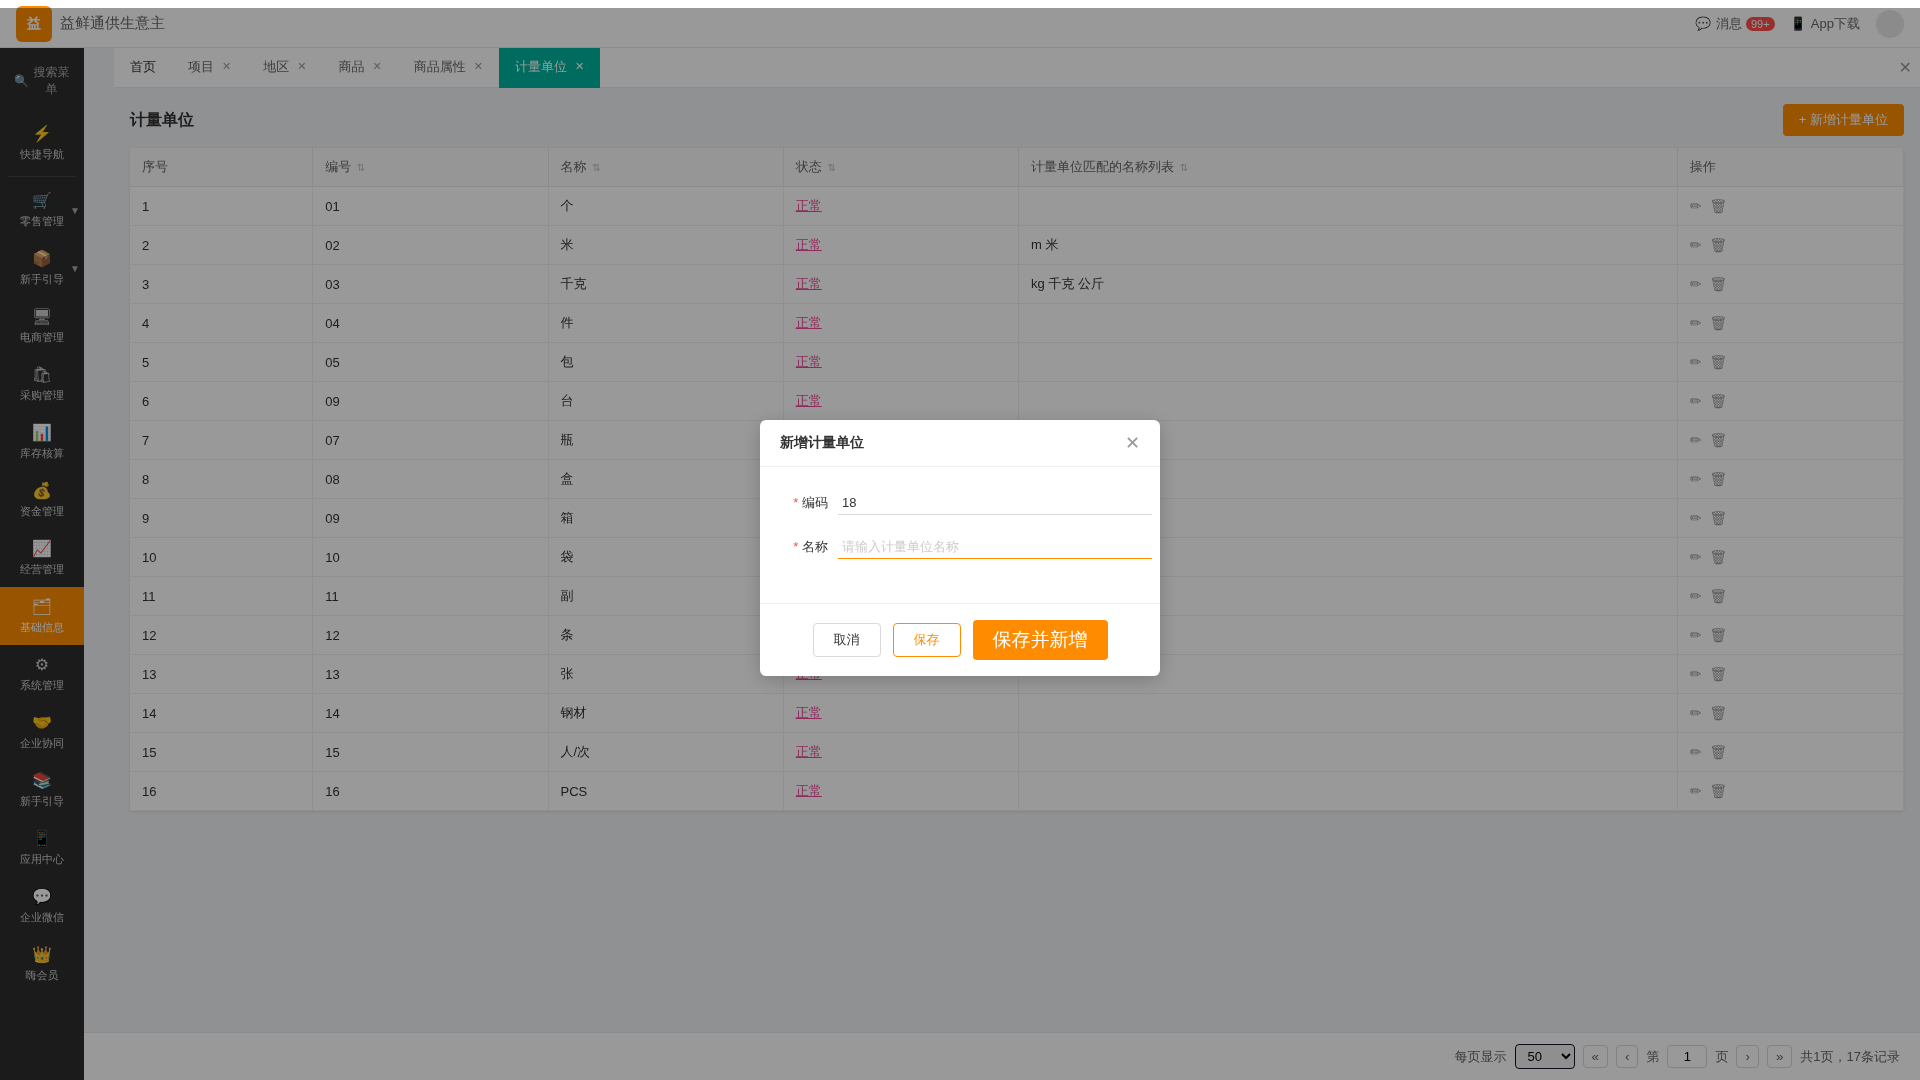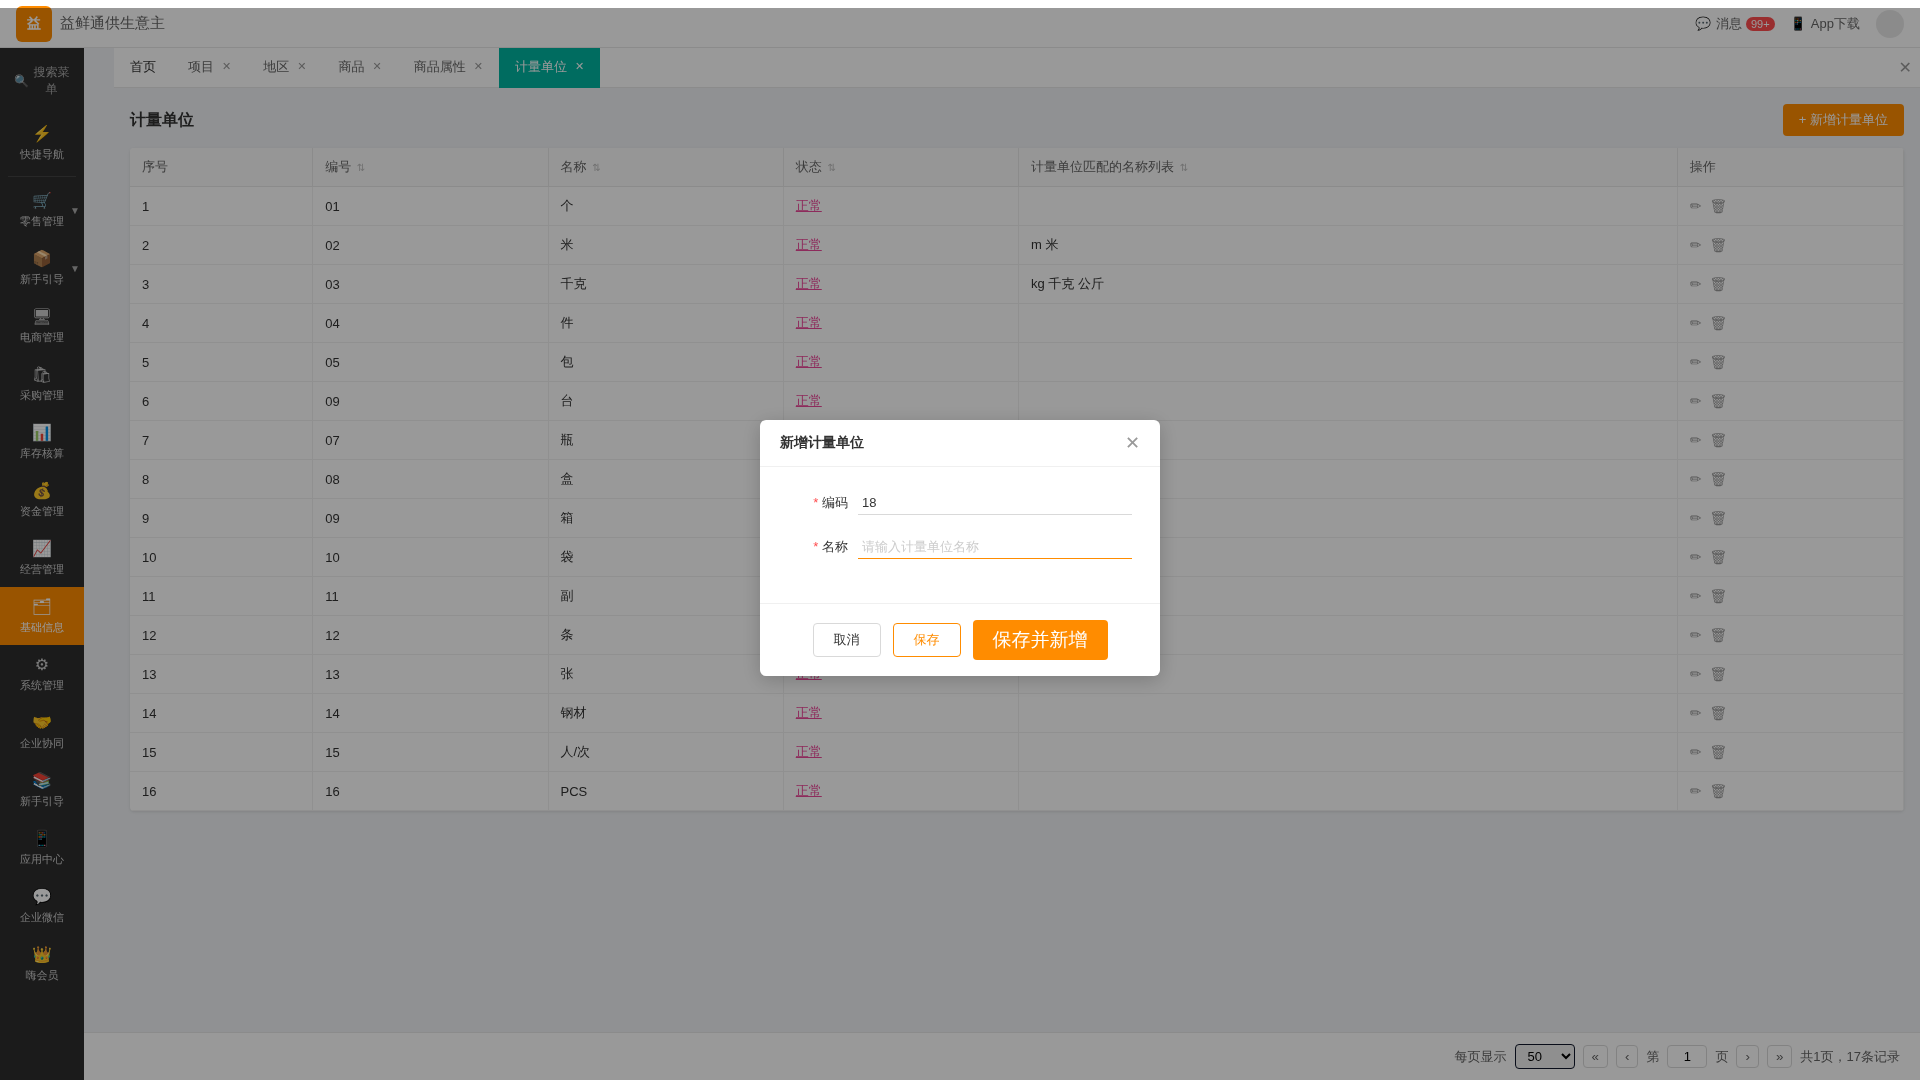--- a/index.html
+++ b/index.html
@@ -59,21 +59,21 @@
     .page-nav-btn { border: 1px solid #d9d9d9; background: #fff; padding: 3px 8px; border-radius: 4px; cursor: pointer; color: #666; }
     .page-nav-btn:disabled { color: #ccc; cursor: not-allowed; }
     .page-input { border: 1px solid #d9d9d9; border-radius: 4px; padding: 3px 6px; width: 40px; text-align: center; font-size: 13px; }
 
     
     .modal-overlay { position: fixed; top: 8px; left: 0; width: 100%; height: 100%; background: rgba(0,0,0,0.4); display: flex; align-items: center; justify-content: center; z-index: 1000; }
     .modal { background: #fff; border-radius: 6px; width: 400px; box-shadow: 0 4px 20px rgba(0,0,0,0.2); }
     .modal-header { display: flex; align-items: center; justify-content: space-between; padding: 14px 20px; border-bottom: 1px solid #f0f0f0; }
     .modal-title { font-size: 14px; font-weight: bold; color: #333; }
     .modal-close { background: none; border: none; font-size: 18px; color: #999; cursor: pointer; line-height: 1; }
-    .modal-body { padding: 24px 28px; }
+    .modal-body { padding: 24px 8px; }
     .form-row { display: flex; align-items: center; margin-bottom: 20px; }
     .form-label { width: 60px; text-align: right; color: #333; font-size: 13px; flex-shrink: 0; margin-right: 10px; }
     .form-input { flex: 1; border: none; border-bottom: 1px solid #d9d9d9; padding: 4px 4px; font-size: 13px; outline: none; color: #333; }
     .form-input.active { border-bottom-color: #ff8c00; }
     .form-input::placeholder { color: #ccc; }
     .modal-footer { display: flex; align-items: center; justify-content: center; gap: 12px; padding: 16px 20px; border-top: 1px solid #f0f0f0; }
     .btn-cancel { border: 1px solid #d9d9d9; background: #fff; color: #333; padding: 7px 20px; border-radius: 4px; cursor: pointer; font-size: 13px; }
     .btn-save { border: 1px solid #ff8c00; background: #fff; color: #ff8c00; padding: 7px 20px; border-radius: 4px; cursor: pointer; font-size: 13px; }
     .btn-save-new { background: #ff8c00; color: #fff; border: none; padding: 7px 20px; border-radius: 4px; cursor: pointer; font-size: 19px; }
 

